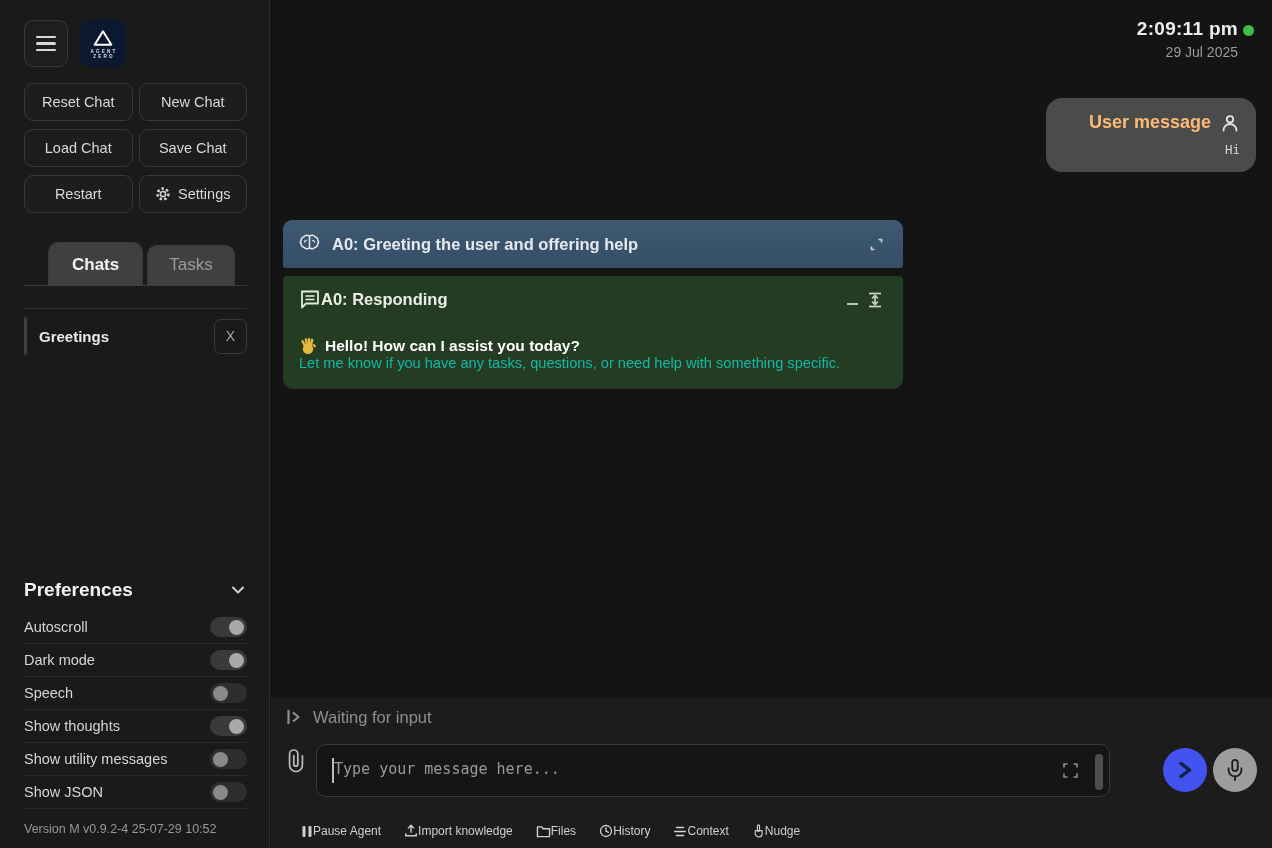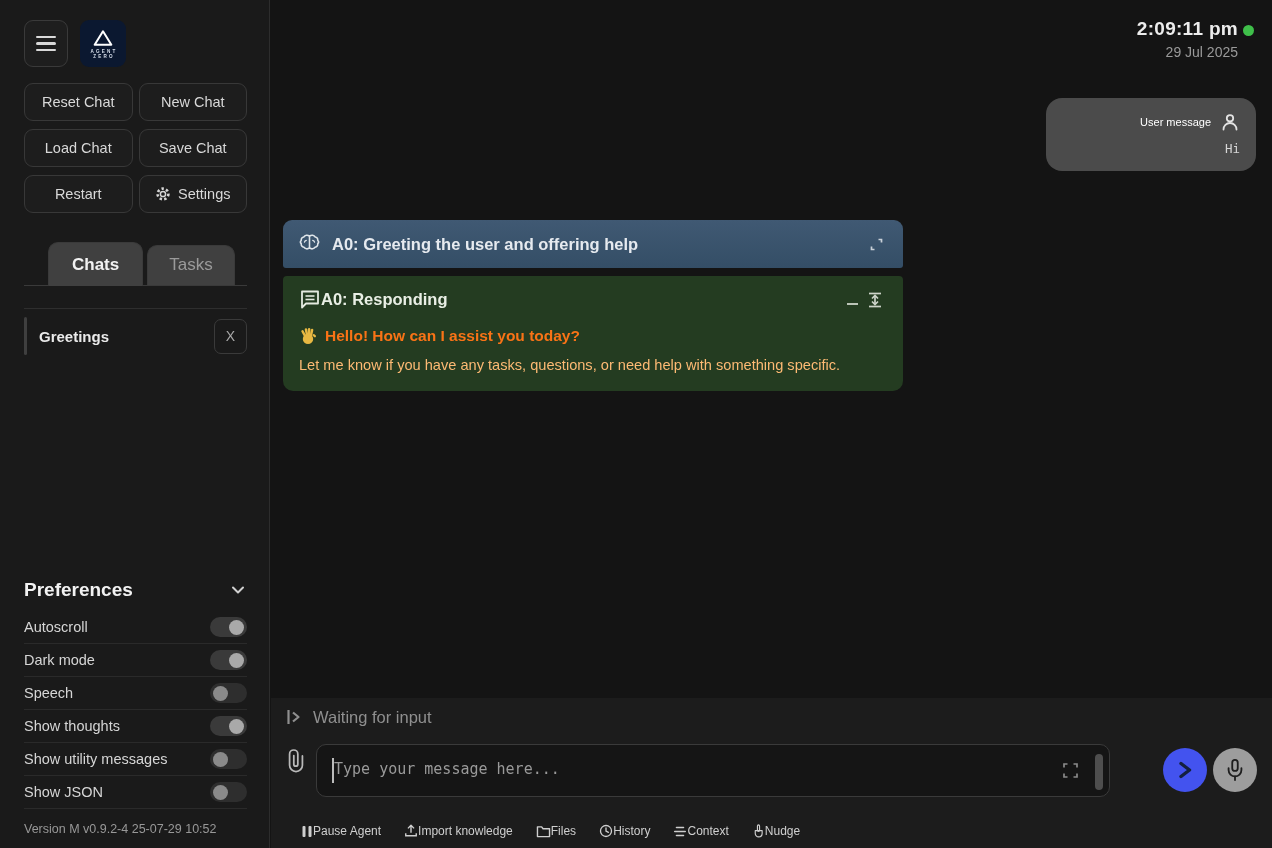--- a/index.html
+++ b/index.html
@@ -93,21 +93,21 @@
   .clock-texts { text-align:right; }
   .clock-time { font-size:19px; font-weight:bold; color:#ececec; letter-spacing:.3px; }
   .clock-date { font-size:14px; color:#9a9a9a; margin-top:4px; }
   .status-dot { margin-top:7px; }
 
   .user-bubble {
     position:absolute; top:98px; right:16px; width:210px;
     background:#4b4b4b; border-radius:16px; padding:14px 16px 15px;
   }
   .user-bubble-header { display:flex; align-items:center; justify-content:flex-end; gap:9px; }
-  .user-bubble-title { font-size:11px; font-weight:normal; color:#ffffff; }
+  .user-bubble-title { font-size:18px; font-weight:bold; color:#fdba74; }
   .user-bubble-body {
     margin-top:9px; text-align:right; font-family:"DejaVu Sans Mono", monospace;
     font-size:12.5px; color:#d6d6d6;
   }
 
   .topic-bar {
     position:absolute; left:12px; top:220px; width:620px; height:48px;
     background:linear-gradient(#405973, #344e66);
     border-radius:9px 9px 3px 3px;
     display:flex; align-items:center; gap:11px; padding:0 15px;
@@ -115,25 +115,25 @@
   .topic-title { font-size:16.5px; font-weight:bold; color:#e6eaef; flex:1; }
 
   .response-card {
     position:absolute; left:12px; top:276px; width:620px;
     background:#243c21; border-radius:4px 4px 10px 10px; padding:13px 16px 18px;
   }
   .response-header { display:flex; align-items:center; }
   .response-title { font-size:16.5px; font-weight:bold; color:#e9efe5; flex:1; }
   .resp-icon-btn { background:none; border:none; cursor:pointer; padding:0 3px; }
   .response-heading {
-    margin-top:17px; display:flex; align-items:center; gap:8px;
-    font-size:15.5px; font-weight:bold; color:#f97316; white-space:nowrap;
+    margin-top:27px; display:flex; align-items:center; gap:8px;
+    font-size:15.5px; font-weight:bold; color:#ffffff; white-space:nowrap;
   }
   .response-body {
-    margin-top:12px; font-size:14.6px; color:#fdba74; white-space:nowrap;
+    margin-top:0; font-size:14.6px; color:#14b8a6; white-space:nowrap;
   }
 
   
   .composer {
     position:absolute; left:0; right:0; bottom:0; height:150px; background:#1c1c1c;
   }
   .status-row {
     position:absolute; left:14px; top:9px; display:flex; align-items:center; gap:10px;
     color:#8f8f8f; font-size:16.5px;
   }

